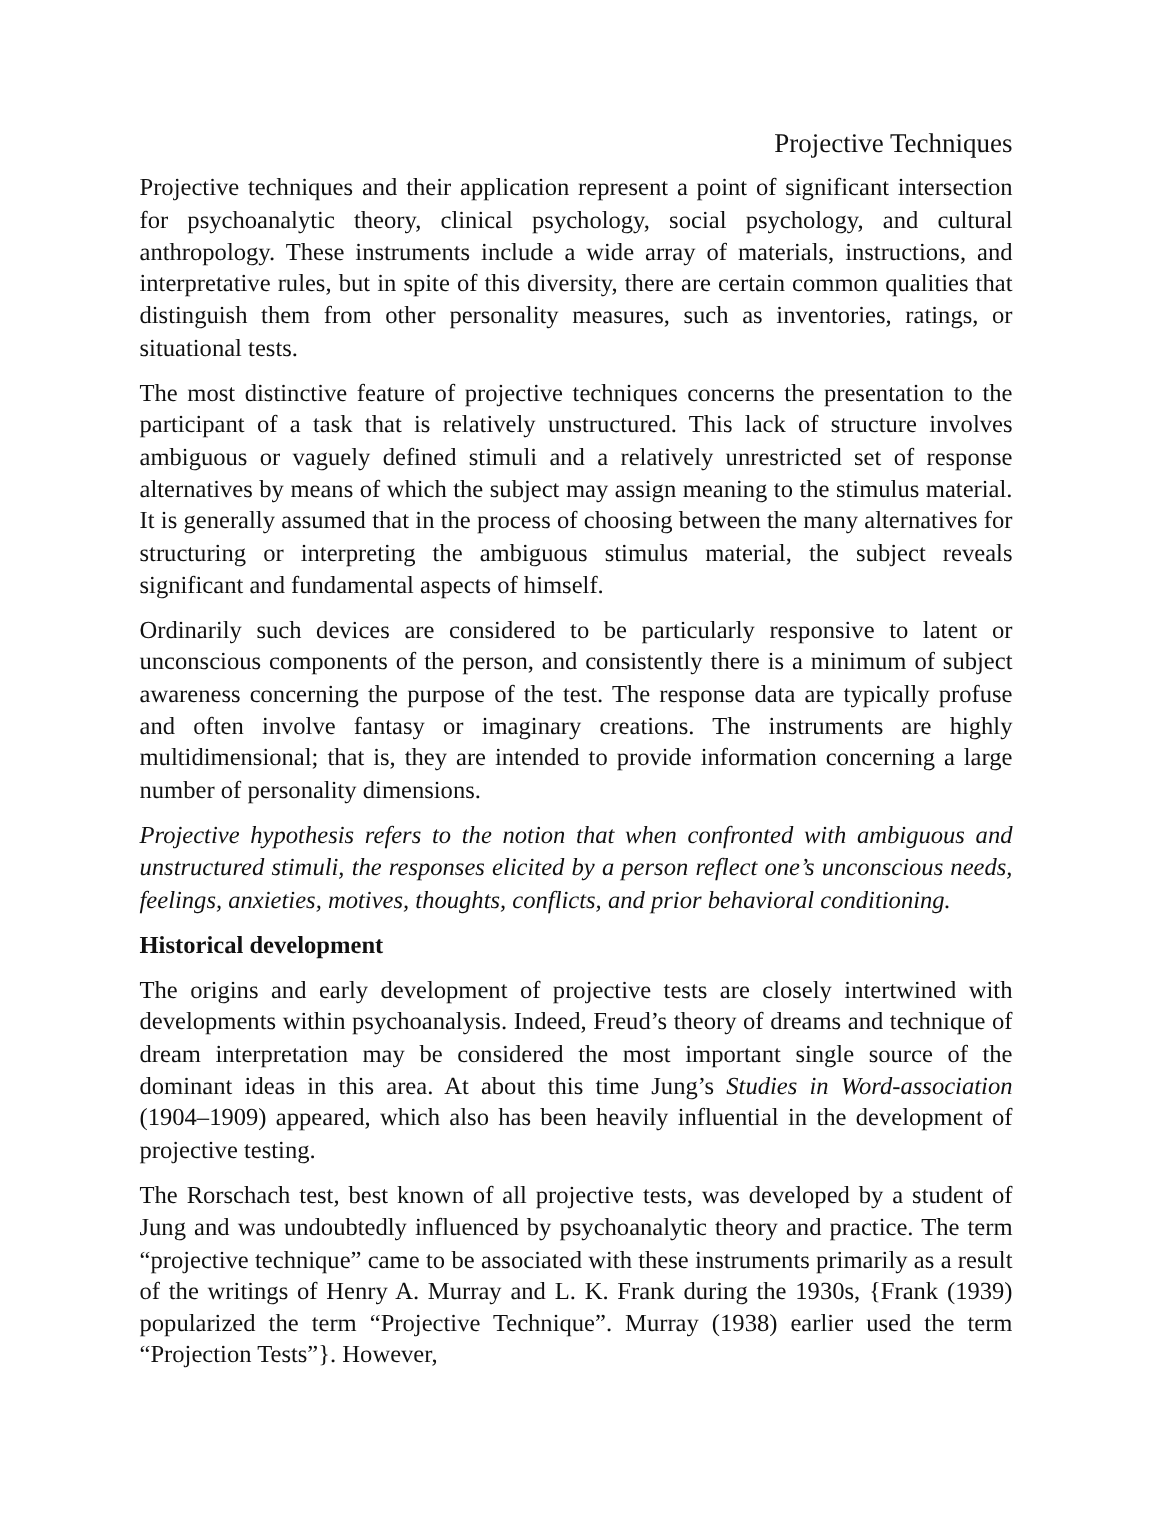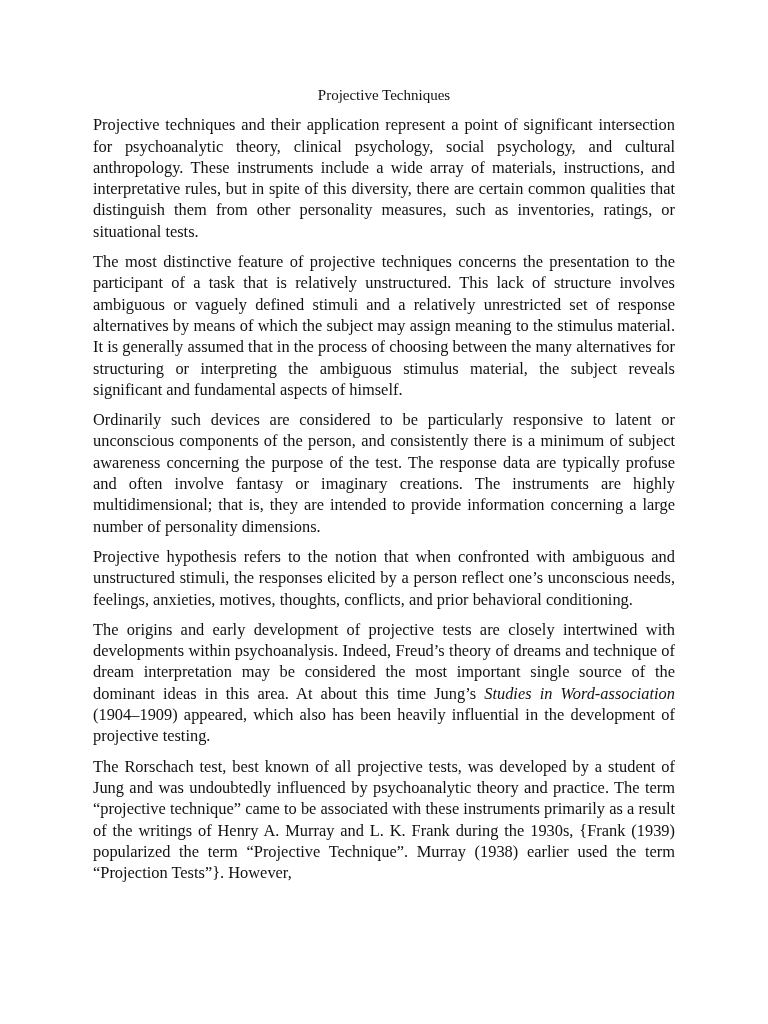--- a/index.html
+++ b/index.html
@@ -17,30 +17,31 @@
       position: absolute;
       left: 93px;
       top: 85px;
       width: 582px;
       font-family: "Liberation Serif", "DejaVu Serif", serif;
       font-size: 16.4px;
       line-height: 21.3px;
       color: #111111;
     }
     .title {
-      text-align: center;
+      text-align: right;
       margin: 0 0 8px 0;
       font-weight: normal;
-      font-size: 15px;
+      font-size: 18px;
     }
     .para {
       text-align: justify;
       margin: 5px 0 9px 0;
     }
     .para.italic {
+      font-style: italic;
     }
     .heading {
       font-weight: bold;
       margin: 0 0 9px 0;
       font-size: 16.4px;
     }
     em { }
     b { font-weight: normal; }
   </style>
 </head>
@@ -50,17 +51,18 @@
   <div class="title">Projective Techniques</div>
 
   <p class="para">Projective techniques and their application represent a point of significant intersection for psychoanalytic theory, clinical psychology, social psychology, and cultural anthropology. These instruments include a wide array of materials, instructions, and interpretative rules, but in spite of this diversity, there are certain common qualities that distinguish them from other personality measures, such as inventories, ratings, or situational tests.</p>
 
   <p class="para">The most distinctive feature of projective techniques concerns the presentation to the participant of a task that is relatively unstructured. This lack of structure involves ambiguous or vaguely defined stimuli and a relatively unrestricted set of response alternatives by means of which the subject may assign meaning to the stimulus material. It is generally assumed that in the process of choosing between the many alternatives for structuring or interpreting the ambiguous stimulus material, the subject reveals significant and fundamental aspects of himself.</p>
 
   <p class="para">Ordinarily such devices are considered to be particularly responsive to latent or unconscious components of the person, and consistently there is a minimum of subject awareness concerning the purpose of the test. The response data are typically profuse and often involve fantasy or imaginary creations. The instruments are highly multidimensional; that is, they are intended to provide information concerning a large number of personality dimensions.</p>
 
   <p class="para italic">Projective hypothesis refers to the notion that when confronted with ambiguous and unstructured stimuli, the responses elicited by a person reflect one’s unconscious needs, feelings, anxieties, motives, thoughts, conflicts, and prior behavioral conditioning.</p>
 
+  <div class="heading">Historical development</div>
 
   <p class="para"><span>The origins and early development of projective tests are closely intertwined with developments within psychoanalysis. Indeed, Freud’s theory of dreams and technique of dream interpretation may be considered the most important single source of the dominant ideas in this area. At about this time Jung’s </span><em>Studies in Word-association</em><span> (1904–1909) appeared, which also has been heavily influential in the development of projective testing.</span></p>
 
   <p class="para"><span>The </span><b>Rorschach test</b><span>, best known of all projective tests, was developed by a student of Jung and was undoubtedly influenced by psychoanalytic theory and practice. The term “projective technique” came to be associated with these instruments primarily as a result of the writings of Henry A. Murray and L. K. Frank during the 1930s, {Frank (1939) popularized the term “Projective Technique”. Murray (1938) earlier used the term “Projection Tests”}. However,</span></p>
 </div>
 
 </body></html>

